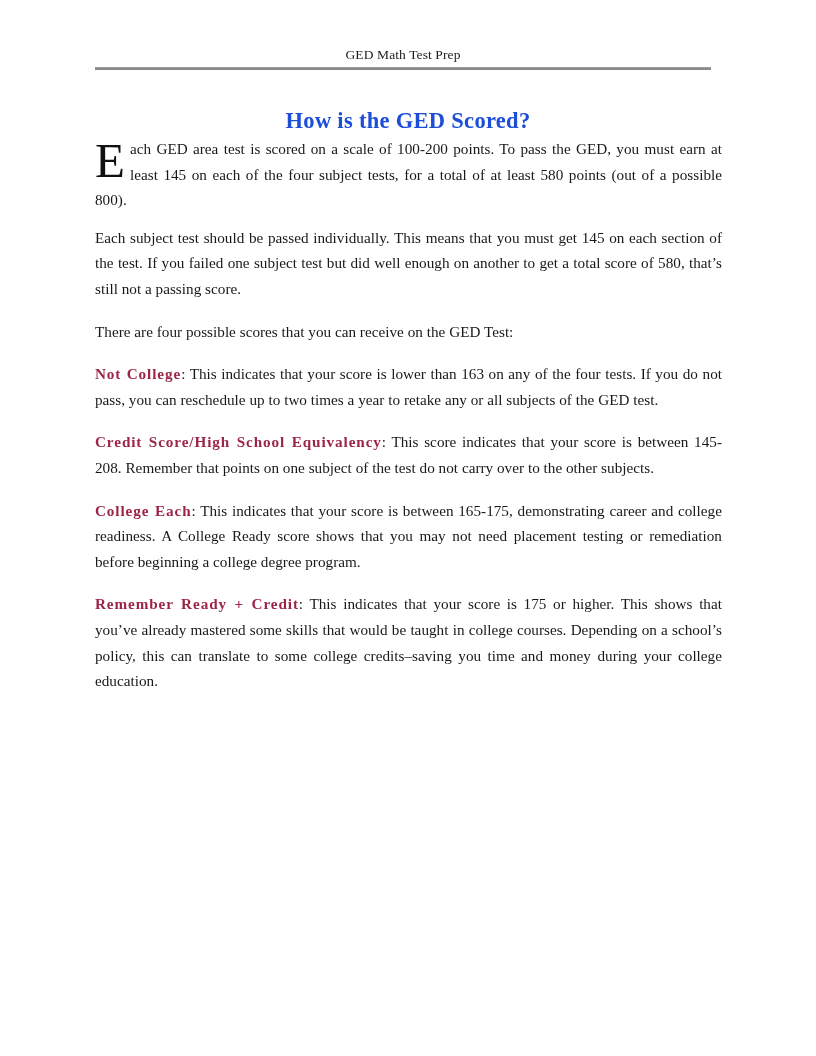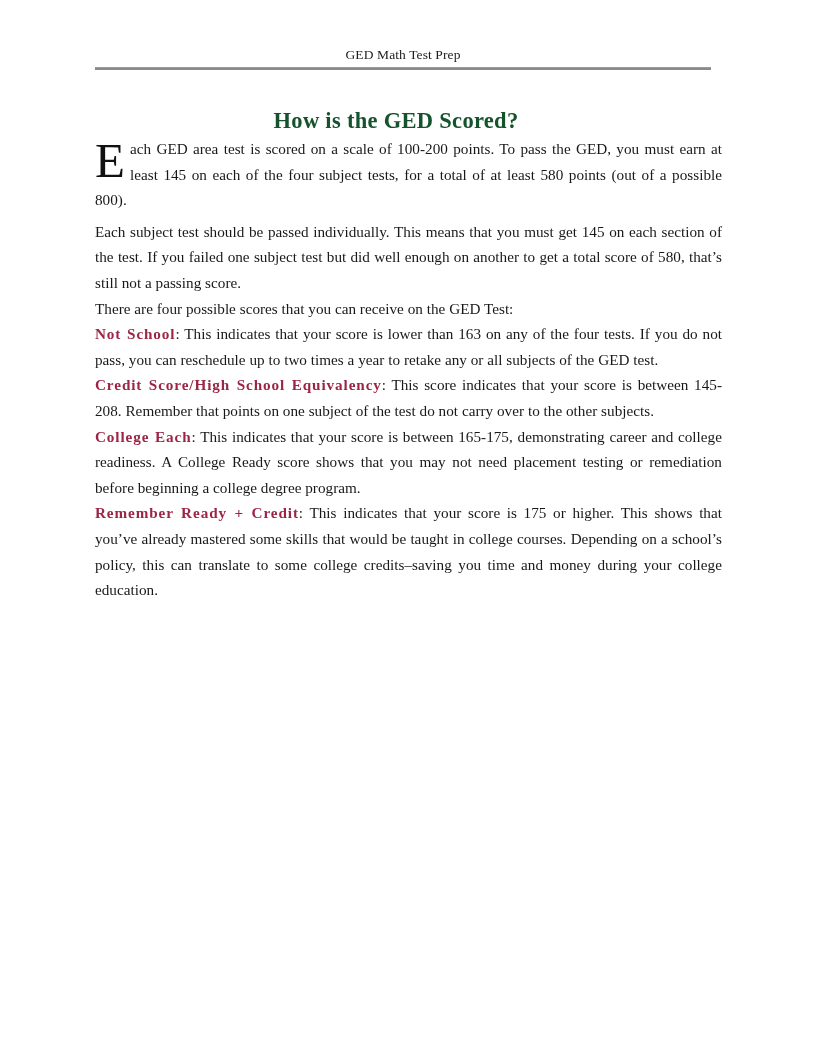--- a/index.html
+++ b/index.html
@@ -41,51 +41,52 @@
     margin-top: 4px;
     height: 3px;
     background: #8a8a8a;
     border-top: 1px solid #9a9a9a;
     box-sizing: border-box;
   }
 
   
   .chapter-title {
     position: absolute;
-    left: 83px;
+    left: 95px;
     top: 93px;
     width: 626px;
     text-align: center;
     font-family: "Liberation Serif", serif;
     font-weight: bold;
     font-size: 22.5px;
-    color: #14532d;
+    color: #1d4ed8;
     letter-spacing: 0.3px;
   }
 
   
   .content {
     position: absolute;
     left: 95px;
     top: 136px;
     width: 627px;
   }
   p.body-par {
     margin: 0;
     font-size: 15.2px;
     line-height: 25.6px;
     text-align: justify;
     text-justify: inter-word;
     color: #181818;
     letter-spacing: 0.02px;
   }
   p.tight {
-    margin-top: 6px;
+    margin-top: 12px;
   }
   p.spaced {
+    margin-top: 17px;
   }
 
   
   .dropcap-par {
     position: relative;
   }
   .dropcap {
     float: left;
     font-family: "Liberation Serif", serif;
     font-size: 49px;
@@ -125,21 +126,21 @@
   <h1 class="chapter-title">How is the GED Scored?</h1>
 
   <div class="content">
 
     <p class="body-par dropcap-par"><span class="dropcap">E</span><span>ach GED area test is scored on a scale of 100-200 points. To pass the GED, you must earn at least 145 on each of the four subject tests, for a total of at least 580 points (out of a possible 800).</span></p>
 
     <p class="body-par tight">Each subject test should be passed individually. This means that you must get 145 on each section of the test. If you failed one subject test but did well enough on another to get a total score of 580, that’s still not a passing score.</p>
 
     <p class="body-par spaced">There are four possible scores that you can receive on the GED Test:</p>
 
-    <p class="body-par spaced"><span class="lead-label">Not School</span><span>: This indicates that your score is lower than 163 on any of the four tests. If you do not pass, you can reschedule up to two times a year to retake any or all subjects of the GED test.</span></p>
+    <p class="body-par spaced"><span class="lead-label">Not College</span><span>: This indicates that your score is lower than 163 on any of the four tests. If you do not pass, you can reschedule up to two times a year to retake any or all subjects of the GED test.</span></p>
 
     <p class="body-par spaced"><span class="lead-label">Credit Score/High School Equivalency</span><span>: This score indicates that your score is between 145-208. Remember that points on one subject of the test do not carry over to the other subjects.</span></p>
 
     <p class="body-par spaced"><span class="lead-label">College Each</span><span>: This indicates that your score is between 165-175, demonstrating career and college readiness. A College Ready score shows that you may not need placement testing or remediation before beginning a college degree program.</span></p>
 
     <p class="body-par spaced"><span class="lead-label">Remember Ready + Credit</span><span>: This indicates that your score is 175 or higher. This shows that you’ve already mastered some skills that would be taught in college courses. Depending on a school’s policy, this can translate to some college credits–saving you time and money during your college education.</span></p>
 
   </div>
 
   <div class="footer">

